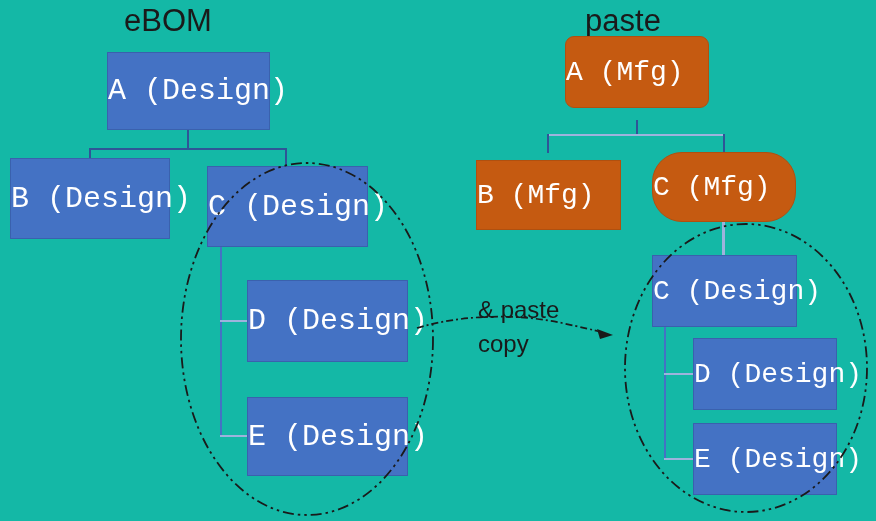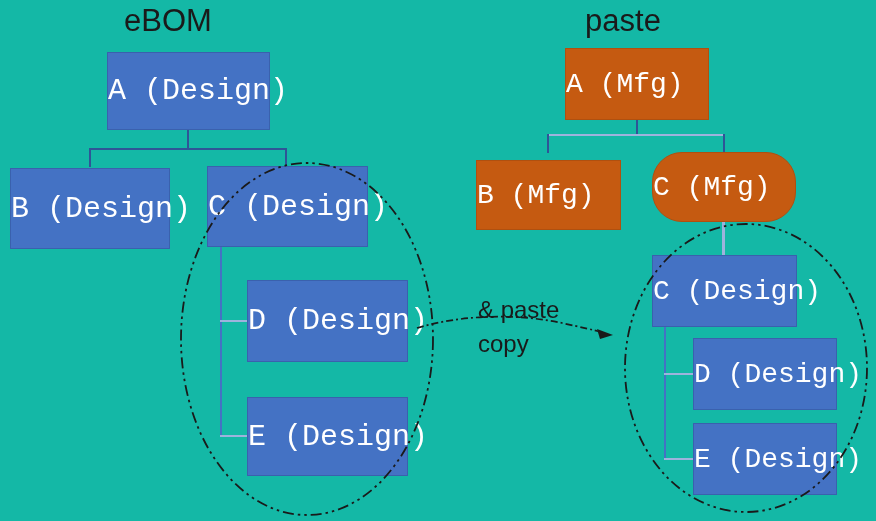--- a/index.html
+++ b/index.html
@@ -50,34 +50,34 @@
   <div class="conn conn-dark" style="left:547px;top:134px;width:2px;height:19px;"></div>
   <div class="conn conn-dark" style="left:723px;top:134px;width:2px;height:19px;"></div>
   <div class="conn conn-light" style="left:722px;top:221px;width:3px;height:35px;"></div>
   <div class="conn conn-mid" style="left:664px;top:327px;width:2px;height:133px;"></div>
   <div class="conn conn-light" style="left:664px;top:373px;width:29px;height:2px;"></div>
   <div class="conn conn-light" style="left:664px;top:458px;width:29px;height:2px;"></div>
 
   <div class="node design f30" style="left:107px;top:52px;width:163px;height:78px;">
     <span>A (Design)</span>
   </div>
-  <div class="node design f30" style="left:10px;top:168px;width:160px;height:81px;">
+  <div class="node design f30" style="left:10px;top:158px;width:160px;height:81px;">
     <span>B (Design)</span>
   </div>
   <div class="node design f30" style="left:207px;top:166px;width:161px;height:81px;">
     <span>C (Design)</span>
   </div>
   <div class="node design f30" style="left:247px;top:280px;width:161px;height:82px;">
     <span>D (Design)</span>
   </div>
   <div class="node design f30" style="left:247px;top:397px;width:161px;height:79px;">
     <span>E (Design)</span>
   </div>
 
-  <div class="node mfg f28" style="left:565px;top:48px;width:144px;height:72px;">
+  <div class="node mfg f28" style="left:565px;top:36px;width:144px;height:72px;border-radius:9px;">
     <span>A (Mfg)</span>
   </div>
   <div class="node mfg f28" style="left:476px;top:160px;width:145px;height:70px;">
     <span>B (Mfg)</span>
   </div>
   <div class="node mfg f28" style="left:652px;top:152px;width:144px;height:70px;border-radius:30px;">
     <span>C (Mfg)</span>
   </div>
   <div class="node design f28" style="left:652px;top:255px;width:145px;height:72px;">
     <span>C (Design)</span>

